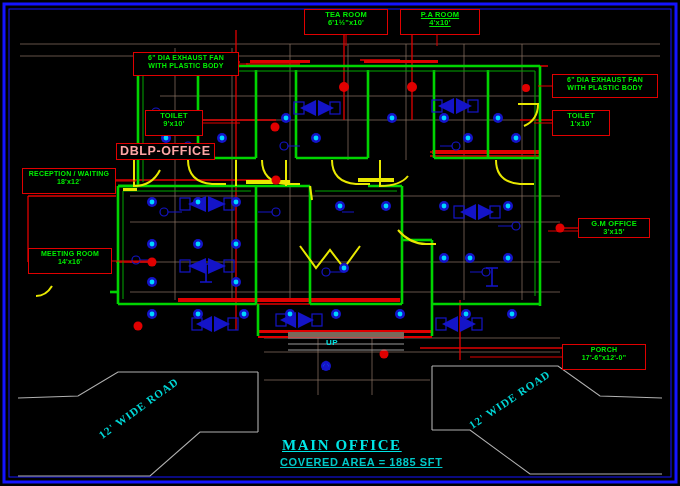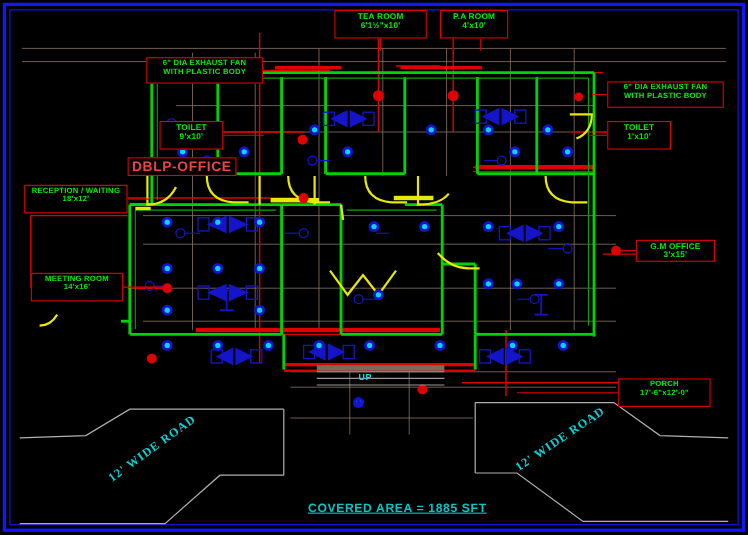--- a/index.html
+++ b/index.html
@@ -76,21 +76,21 @@
     color: #00e5e5;
     font-family: "Liberation Sans", sans-serif;
     font-weight: bold;
     font-size: 8px;
     letter-spacing: 0.5px;
   }
   .dblp-title {
     position: absolute;
     border: 1px solid #e00000;
     background: #000000;
-    color: #ef4444;
+    color: #fca5a5;
     font-family: "Liberation Sans", sans-serif;
     font-weight: bold;
     font-size: 12.5px;
     letter-spacing: 0.6px;
     padding: 0px 3px 1px 3px;
     white-space: nowrap;
   }
 </style>
 </head>
 <body>
@@ -428,21 +428,21 @@
       <path d="M 562 357 L 470 357"></path>
     </g>
 
   </svg>
 
   <div class="callout" style="left:304px; top:9px; width:84px; height:26px;">
     <span class="l1">TEA ROOM</span>
     <span class="l2">6'1½"x10'</span>
   </div>
 
-  <div class="callout" style="left:400px; top:9px; width:62px; height:26px;">
+  <div class="callout" style="left:400px; top:9px; width:80px; height:26px;text-decoration:underline;">
     <span class="l1">P.A ROOM</span>
     <span class="l2">4'x10'</span>
   </div>
 
   <div class="callout wide" style="left:133px; top:52px; width:106px; height:24px;">
     <span class="l1">6" DIA EXHAUST FAN</span>
     <span class="l2">WITH PLASTIC BODY</span>
   </div>
 
   <div class="callout wide" style="left:552px; top:74px; width:106px; height:24px;">
@@ -481,15 +481,16 @@
   </div>
 
   <div class="dblp-title" style="left:116px; top:143px;">DBLP-OFFICE</div>
 
   <div class="up-label" style="left:326px; top:338px;">UP</div>
 
   <div class="road-label" style="left:100px; top:430px; transform:rotate(-36deg); transform-origin:left center;">12' WIDE ROAD</div>
 
   <div class="road-label" style="left:470px; top:420px; transform:rotate(-34deg); transform-origin:left center;">12' WIDE ROAD</div>
 
+  <div class="title-main" style="left:282px; top:437px;">MAIN  OFFICE</div>
   <div class="title-sub" style="left:280px; top:456px;">COVERED AREA = 1885 SFT</div>
 
 </div>
 
 </body></html>

